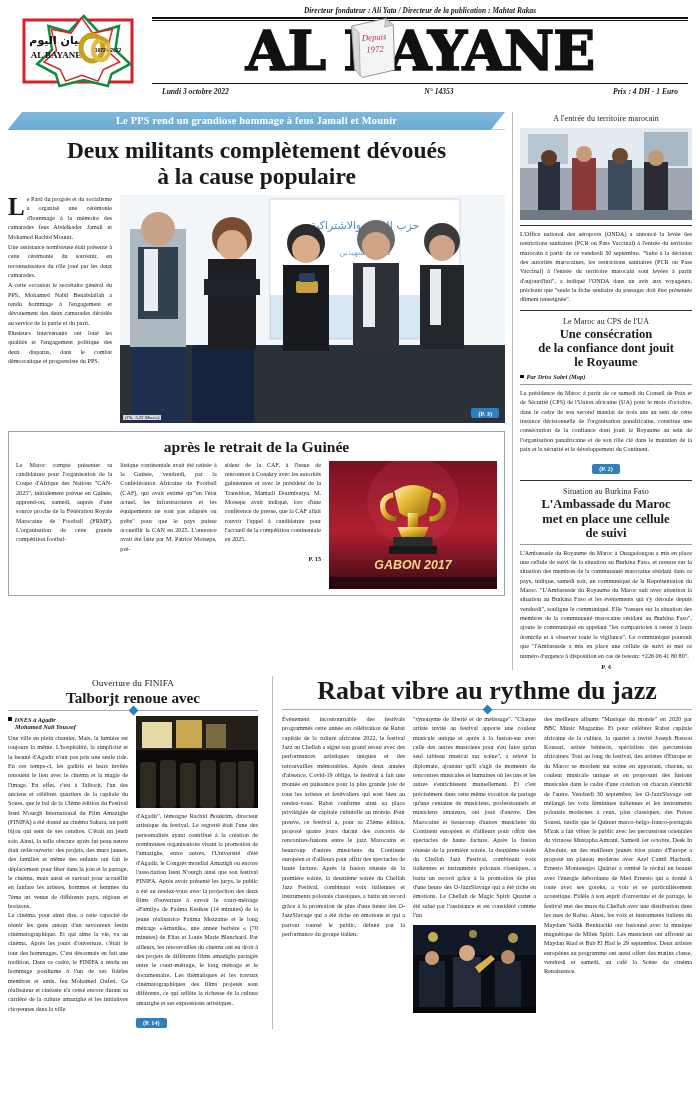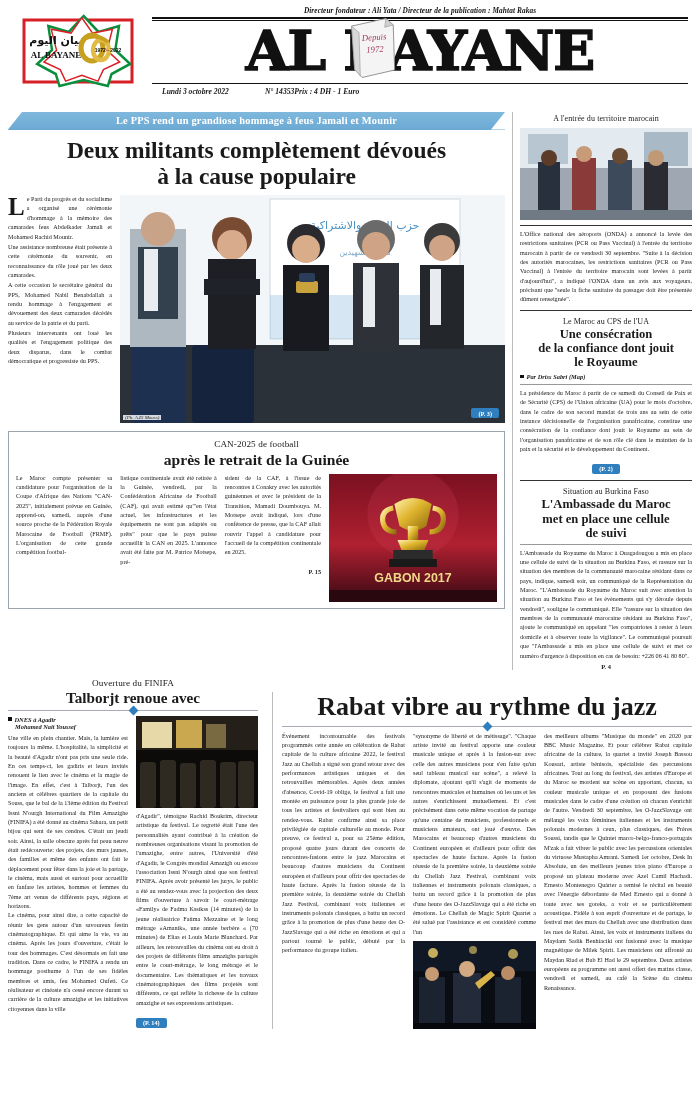--- a/index.html
+++ b/index.html
@@ -28,21 +28,21 @@
   .paper-title {
     font-family: "DejaVu Serif", "Liberation Serif", serif;
     font-weight: bold; font-size: 55px; letter-spacing: -1px;
     line-height: 58px; color: #111; white-space: nowrap;
     -webkit-text-stroke: 1.6px #111;
   }
   .scroll-badge {
     position: absolute; left: 196px; top: -4px; width: 52px; height: 62px;
     transform: rotate(-4deg);
   }
-  .dateline { width: 100%; display:flex; align-items:center;
+  .dateline { width: 100%; display:flex; justify-content:space-between; align-items:center;
     border-top: 1.6px solid #111; margin-top: 2px; padding: 3px 10px 0 10px;
     font-size: 7.6px; font-style: italic; font-weight: bold; }
   .dateline span:nth-child(2){ margin-left: 36px; }
 
   
   .kicker { text-align:center; font-size: 9.2px; letter-spacing:.1px; padding: 2px 0 1px; }
   .hl { text-align:center; font-weight: bold; line-height: 1.12; }
   .banner {
     background: linear-gradient(#7fb8dc,#6ba9d4);
     color: #fff; text-align:center; font-weight:bold; font-size: 10.4px;
@@ -84,25 +84,25 @@
     position:absolute; left:3px; bottom:3px; font-size:5px; font-style:italic;
     color:#222; background:rgba(255,255,255,.82); padding:0 2px;
   }
   .photo-badge { position:absolute; right:6px; bottom:5px; }
 
   
   .can-box { border:1.1px solid #9aa4ad; margin-top: 8px; padding: 5px 7px 6px; }
   .can-hl { font-size: 15.6px; margin: 1px 0 5px; }
   .can-body { display:flex; gap:8px; }
   .can-text { width: 305px; }
-  .can-photo { flex:1; position:relative; overflow:hidden; background:#14b8a6; }
+  .can-photo { flex:1; position:relative; overflow:hidden; background:#14b8a6;font-style:italic; }
   .can-pages { text-align:right; font-size:6.2px; font-weight:bold; padding-top:1px;}
 
   
-  .bottom { display:flex; padding: 6px 8px 0; gap: 14px; align-items: flex-end; }
+  .bottom { display:flex; padding: 6px 8px 0; gap: 14px; }
   .bot-left { width: 250px; }
   .bot-right { flex:1; border-left:.8px solid #bbb; padding-left: 9px;}
   .rule-diamond { position:relative; border-top:.9px solid #aab; margin: 4px 0 5px; height:1px;}
   .rule-diamond i { position:absolute; left:50%; top:-3.5px; margin-left:-3.5px;
      width:7px; height:7px; background:#2f7fbf; transform:rotate(45deg); }
 
   .mini-photo { position:relative; overflow:hidden; background:#20242c; }
 
   
   .rz-photo { position:relative; overflow:hidden; background:#9fb2c4; height: 92px; margin-top:4px;}
@@ -218,21 +218,20 @@
                 <rect x="310" y="74" width="11" height="56" fill="#e8ecef"></rect>
               </g>
             </svg>
             <div class="photo-credit">(Ph. A.El Mouss)</div>
             <div class="photo-badge pagebadge">(P. 3)</div>
           </div>
         </div>
       </div>
 
       <div class="can-box">
-        <div class="kicker">CAN-2025 de football</div>
         <div class="hl can-hl">
           <div>après le retrait de la Guinée</div>
         </div>
         <div class="can-body">
           <div class="can-text">
             <div class="body-txt cols3">
               <p>Le Maroc compte présenter sa candidature pour l'organisation de la Coupe d'Afrique des Nations "CAN-2025", initialement prévue en Guinée, apprend-on, samedi, auprès d'une source proche de la Fédération Royale Marocaine de Football (FRMF). L'organisation de cette grande compétition footbal-</p>
               <p>listique continentale avait été retirée à la Guinée, vendredi, par la Confédération Africaine de Football (CAF), qui avait estimé qu'"en l'état actuel, les infrastructures et les équipements ne sont pas adaptés ou prêts" pour que le pays puisse accueillir la CAN en 2025. L'annonce avait été faite par M. Patrice Motsepe, pré-</p>
               <p>sident de la CAF, à l'issue de rencontres à Conakry avec les autorités guinéennes et avec le président de la Transition, Mamadi Doumbouya. M. Motsepe avait indiqué, lors d'une conférence de presse, que la CAF allait rouvrir l'appel à candidature pour l'accueil de la compétition continentale en 2025.</p>
             </div>

